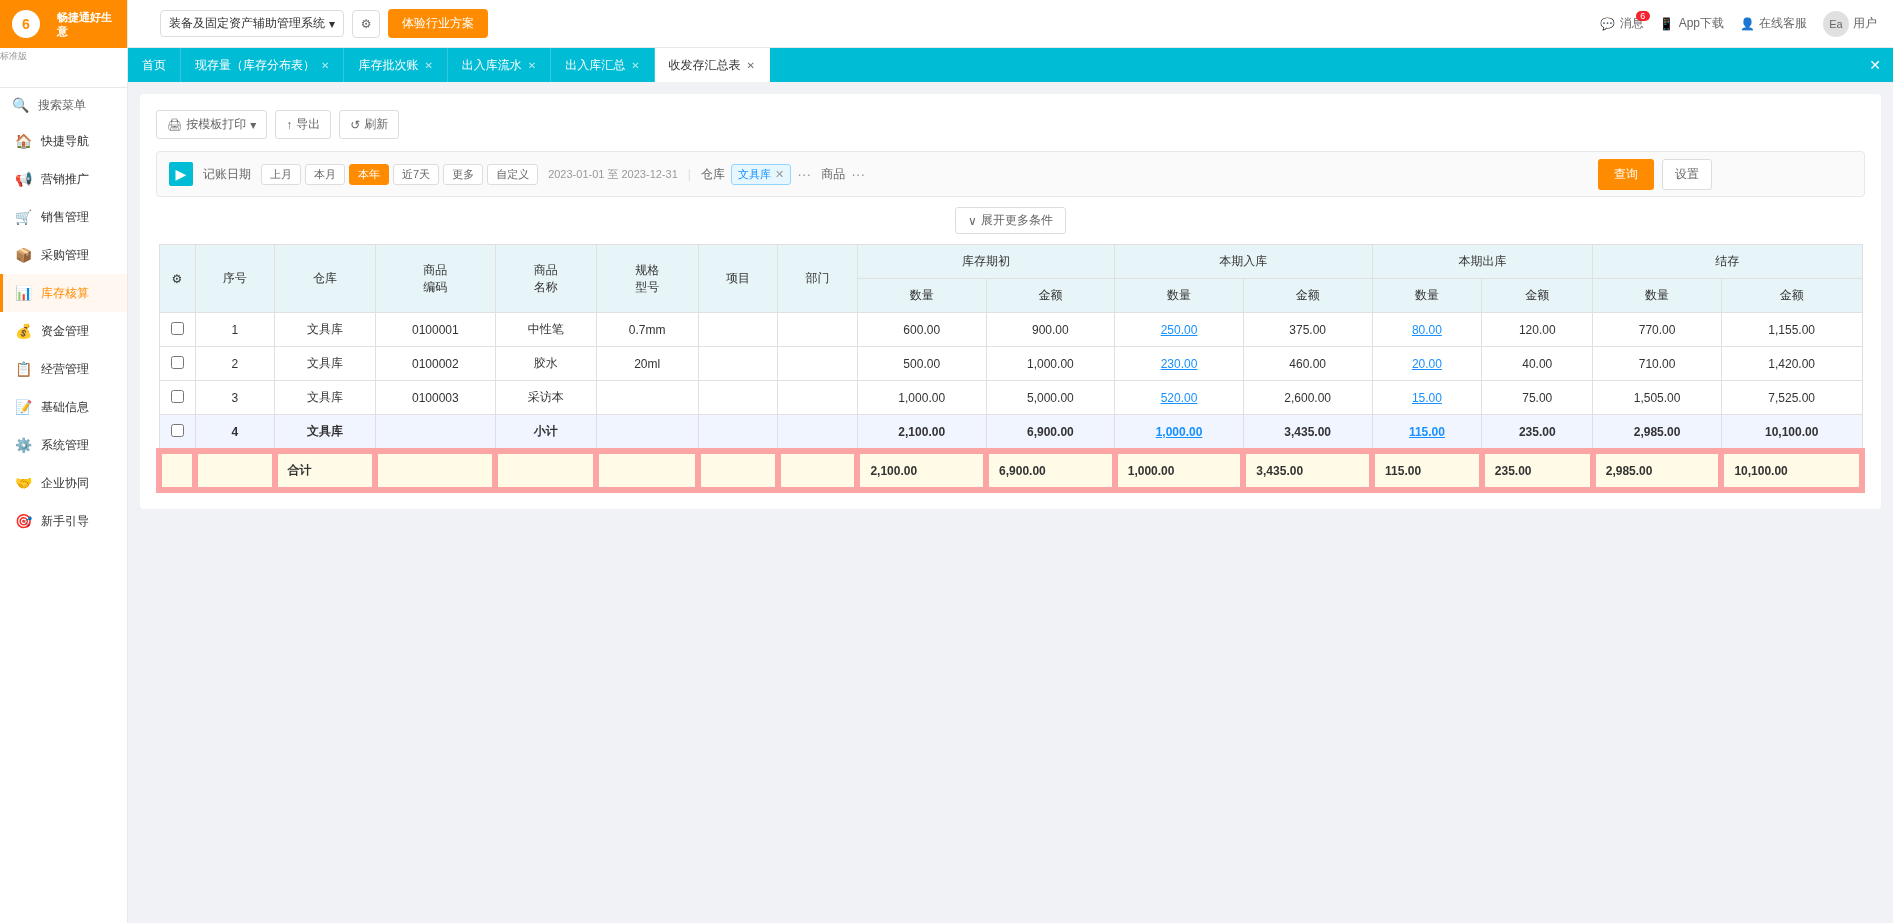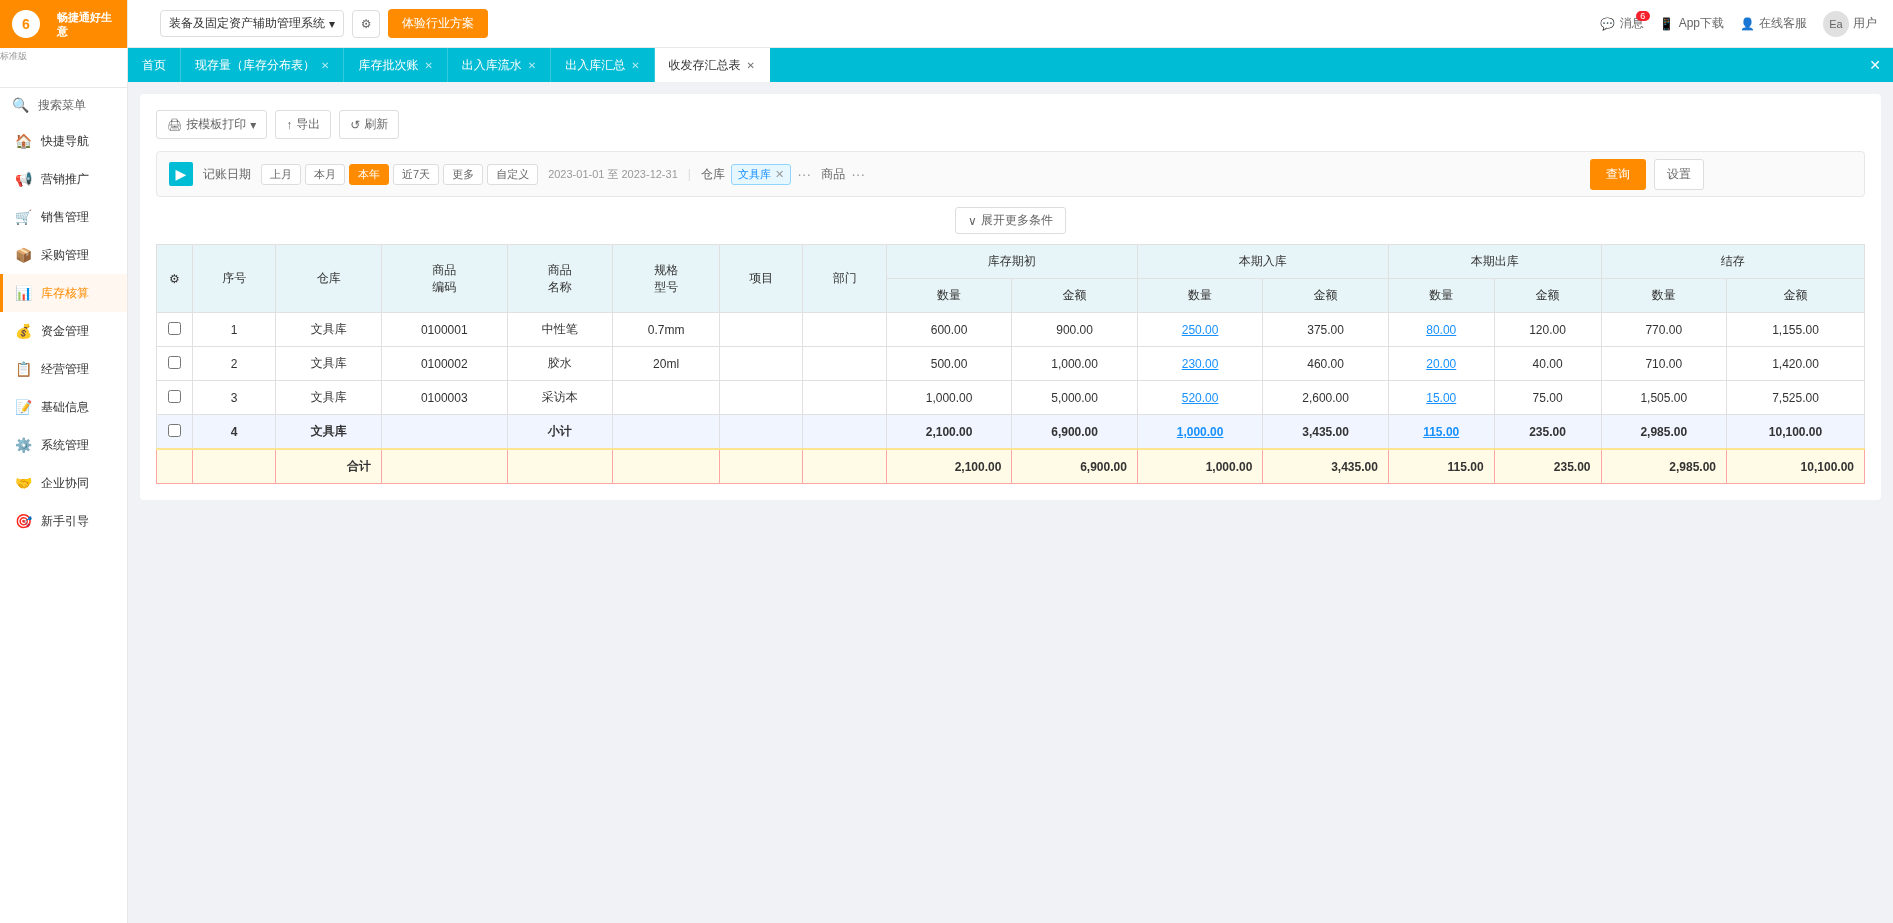--- a/index.html
+++ b/index.html
@@ -73,21 +73,21 @@
     thead tr { background: #e8f5f8; }
     thead th { padding: 8px 10px; text-align: center; color: #333; font-weight: 500; border: 1px solid #e0e0e0; white-space: nowrap; }
     tbody tr { background: #fff; }
     tbody tr.subtotal { background: #f0f5ff; font-weight: bold; }
     tbody td { padding: 8px 10px; border: 1px solid #e0e0e0; text-align: center; color: #333; }
     .underline { text-decoration: underline; color: #1890ff; cursor: pointer; }
     .td-left { text-align: left; }
 
     
     .table-footer { background: #fffbe6; border-top: 2px solid #ffe58f; }
-    .table-footer td { padding: 8px 10px; font-weight: bold; color: #333; border: 1px solid #fca5a5; text-align: right; margin-top: 15px; }
+    .table-footer td { padding: 8px 10px; font-weight: bold; color: #333; border: 6px solid #fca5a5; text-align: left; margin-top: 15px; }
 
     
     .th-gear { width: 36px; }
 
     .second-filter-row { display: flex; align-items: center; justify-content: center; margin-bottom: 10px; }
   </style>
 </head>
 <body>
 
 <div class="sidebar">
@@ -257,21 +257,21 @@
             <span class="filter-tag-close">✕</span>
           </div>
           <span class="filter-dots">···</span>
         </div>
 
         <div class="filter-field">
           <span class="filter-field-label">商品</span>
           <span class="filter-dots">···</span>
         </div>
 
-        <div style="position:absolute; right:160px; display:flex; gap:8px;">
+        <div style="position:absolute; right:152px; display:flex; gap:8px;">
           <button class="btn-query">查询</button>
           <button class="btn-settings">设置</button>
         </div>
       </div>
 
       <div class="second-filter-row">
         <button class="expand-more-btn">
           <span>∨</span>
           <span>展开更多条件</span>
         </button>

